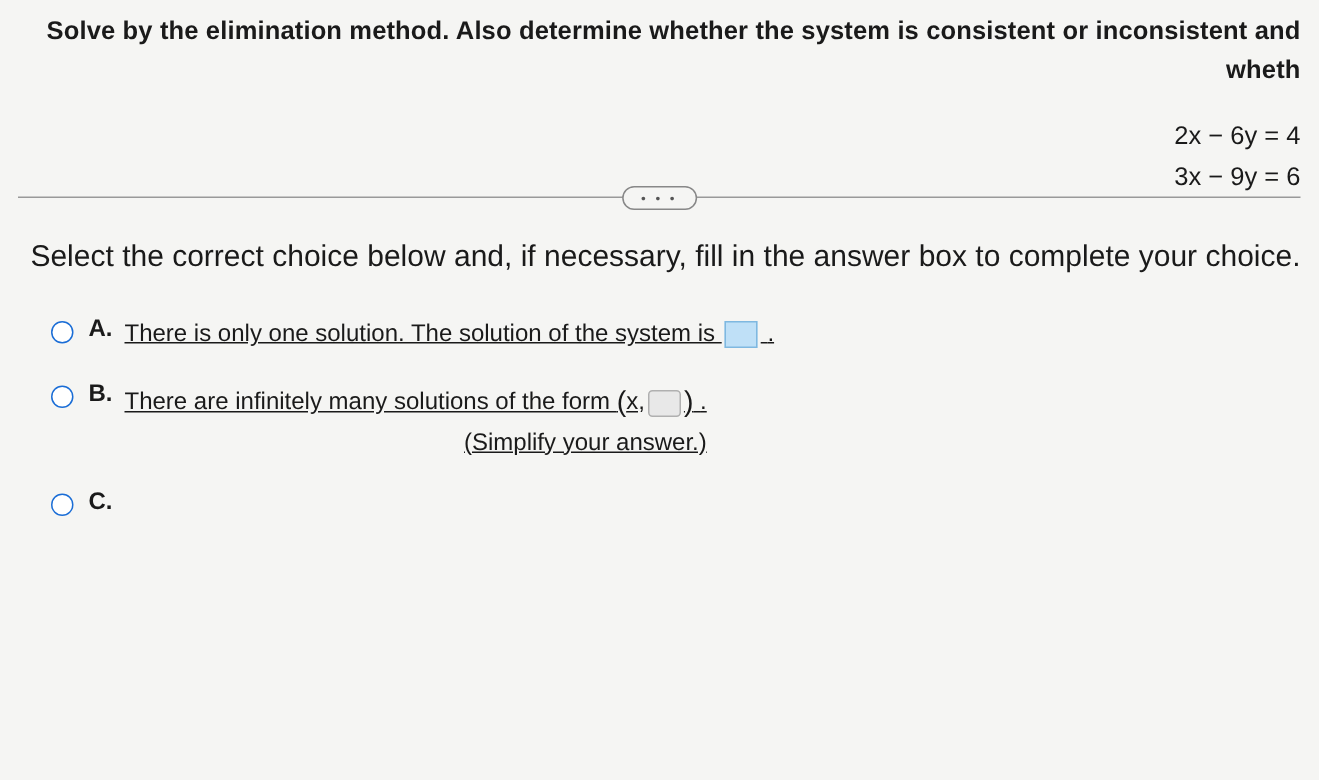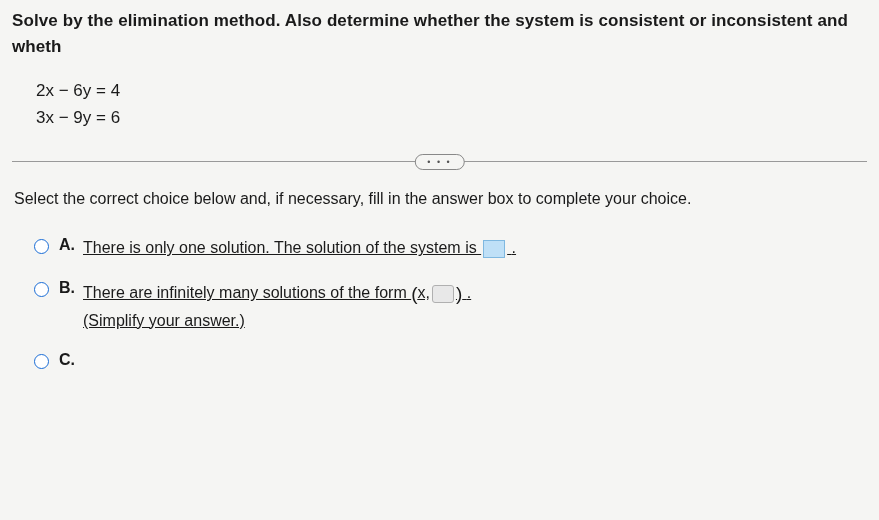--- a/index.html
+++ b/index.html
@@ -1,39 +1,39 @@
 <!DOCTYPE html>
 <html><head>
   <meta charset="utf-8">
   <style>
     * {
       margin: 0;
       padding: 0;
       box-sizing: border-box;
+      text-align: right;
     }
     body {
       font-family: Arial, Helvetica, sans-serif;
       background: #f5f5f3;
       width: 879px;
       height: 520px;
       padding: 8px 12px;
       color: #1a1a1a;
       position: relative;
     }
     .instructions {
       font-size: 17px;
       font-weight: 600;
       line-height: 1.5;
       margin-bottom: 18px;
       letter-spacing: 0.1px;
     }
     .equations {
       font-size: 17px;
       margin-left: 24px;
-      margin-bottom: 30px;
       line-height: 1.6;
     }
     .divider-wrap {
       position: relative;
       margin-bottom: 28px;
     }
     .divider-line {
       border: none;
       border-top: 1px solid #999;
       width: 100%;
@@ -46,21 +46,21 @@
       background: #f5f5f3;
       border: 1px solid #888;
       border-radius: 10px;
       padding: 0 12px;
       font-size: 9px;
       letter-spacing: 2px;
       color: #555;
       line-height: 14px;
     }
     .prompt {
-      font-size: 16px;
+      font-size: 20px;
       margin-bottom: 28px;
       margin-left: 2px;
     }
     .choices {
       margin-left: 22px;
     }
     .choice {
       display: flex;
       align-items: flex-start;
       margin-bottom: 18px;

